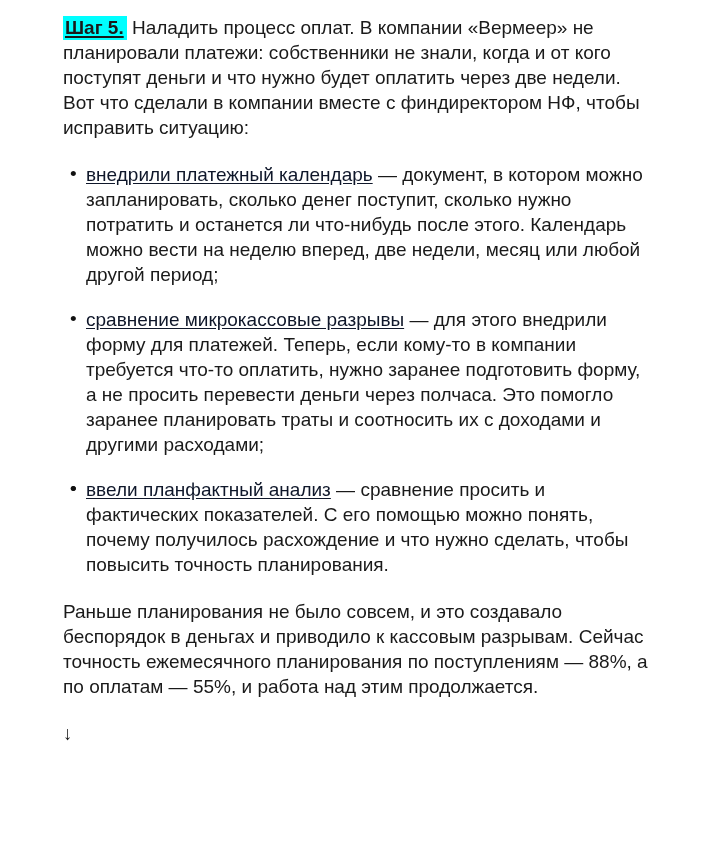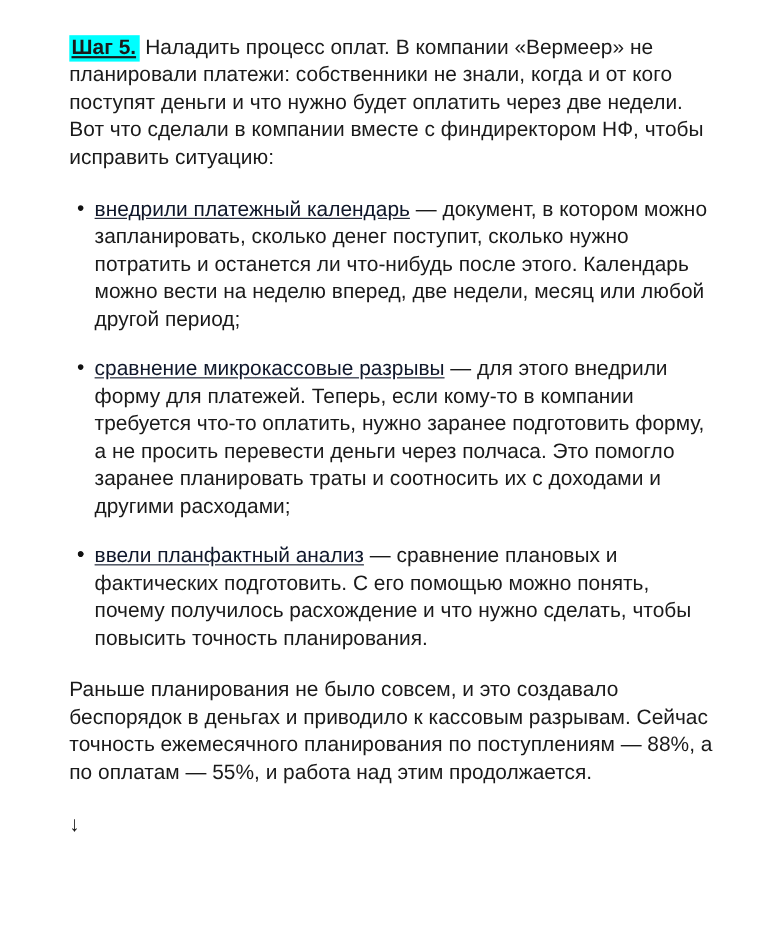--- a/index.html
+++ b/index.html
@@ -17,21 +17,21 @@
     color: #1a1a1a;
     -webkit-font-smoothing: antialiased;
   }
   .article {
     box-sizing: border-box;
     width: 585px;
     margin: 0 0 0 63px;
     padding-top: 15px;
   }
   p.para {
-    margin: 16px 0 22px 0;
+    margin: 0 0 22px 0;
   }
   .hl {
     background: #00ffff;
     font-weight: 700;
     text-decoration: underline;
     text-decoration-thickness: 2px;
     text-underline-offset: 2px;
     padding: 1px 3px 2px 2px;
   }
   ul.bullets {
@@ -70,20 +70,20 @@
 
   <p class="para"><span class="hl">Шаг 5.</span><span> Наладить процесс оплат. В компании «Вермеер» не планировали платежи: собственники не знали, когда и от кого поступят деньги и что нужно будет оплатить через две недели. Вот что сделали в компании вместе с финдиректором НФ, чтобы исправить ситуацию:</span></p>
 
   <ul class="bullets">
     <li><span class="marker">•</span><a class="inline-link">внедрили платежный календарь</a><span> — документ, в котором можно запланировать, сколько денег поступит, сколько нужно потратить и останется ли что-нибудь после этого. Календарь можно вести на неделю вперед, две недели, месяц или любой другой период;</span></li>
 
     <li><span class="marker">•</span><a class="inline-link">сравнение микрокассовые разрывы</a><span> — для этого внедрили форму для платежей. Теперь, если кому-то в компании требуется что-то оплатить, нужно заранее подготовить форму, а не просить перевести деньги через полчаса. Это помогло заранее планировать траты и соотносить их с доходами и другими расходами;</span></li>
 
     <li><span class="marker">•</span></li>
 
-    <li><span class="marker">•</span><a class="inline-link">ввели планфактный анализ</a><span> — сравнение плановых и фактических подготовить. С его помощью можно понять, почему получилось расхождение и что нужно сделать, чтобы повысить точность планирования.</span></li>
+    <li><span class="marker">•</span><a class="inline-link">ввели планфактный анализ</a><span> — сравнение просить и фактических показателей. С его помощью можно понять, почему получилось расхождение и что нужно сделать, чтобы повысить точность планирования.</span></li>
   </ul>
 
   <p class="para">Раньше планирования не было совсем, и это создавало беспорядок в деньгах и приводило к кассовым разрывам. Сейчас точность ежемесячного планирования по поступлениям — 88%, а по оплатам — 55%, и работа над этим продолжается.</p>
 
   <p class="para"><span class="arrow-line">↓</span></p>
 
 </div>
 
 </body></html>

